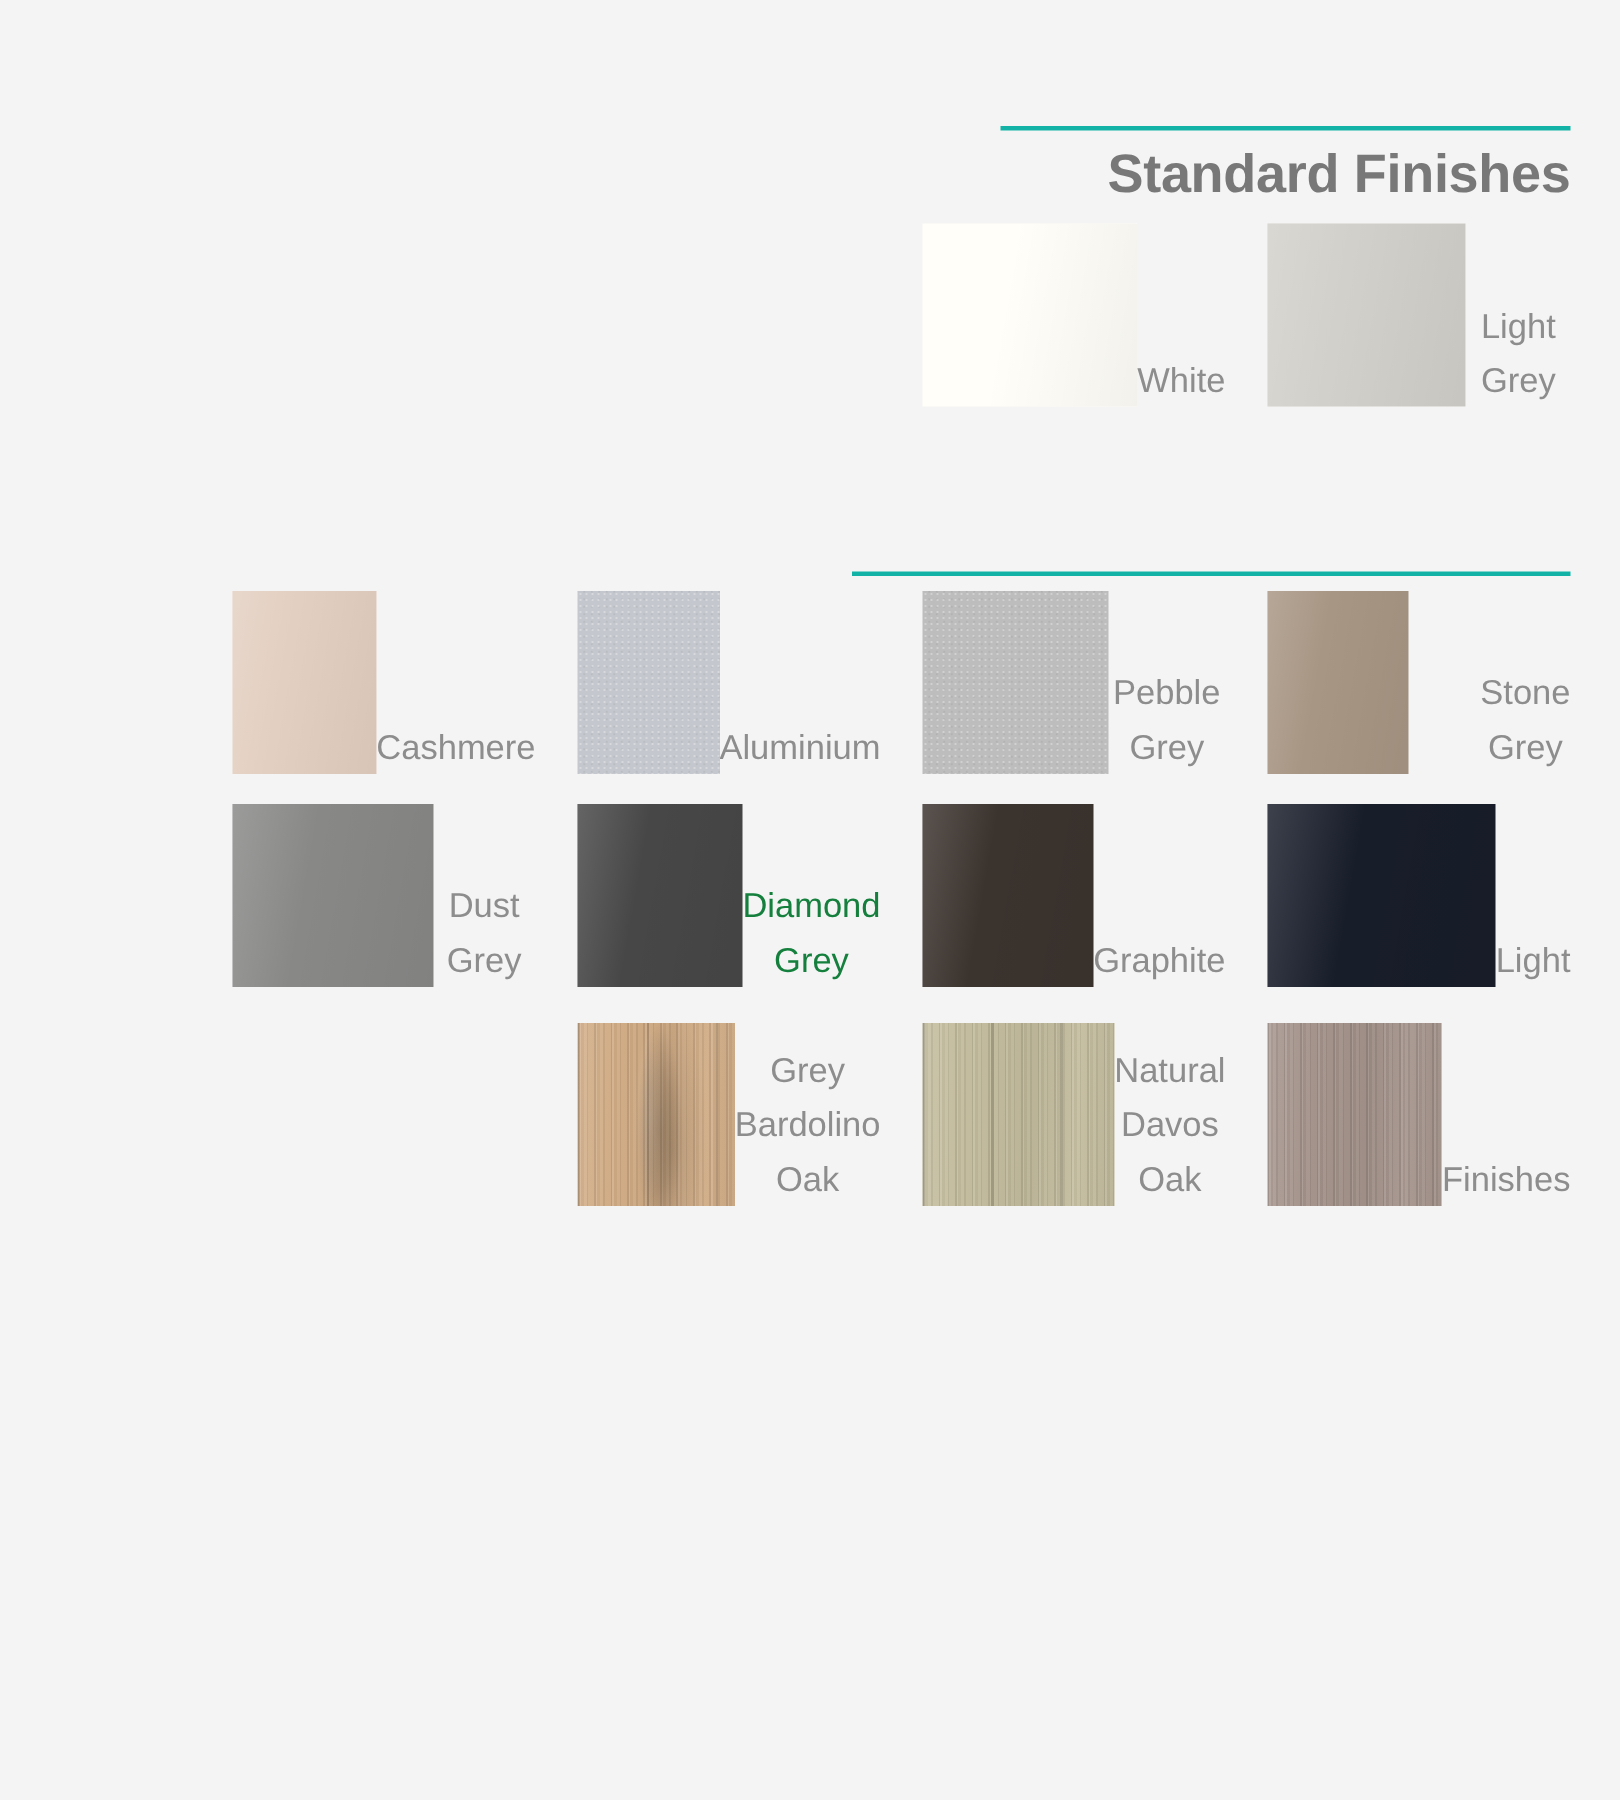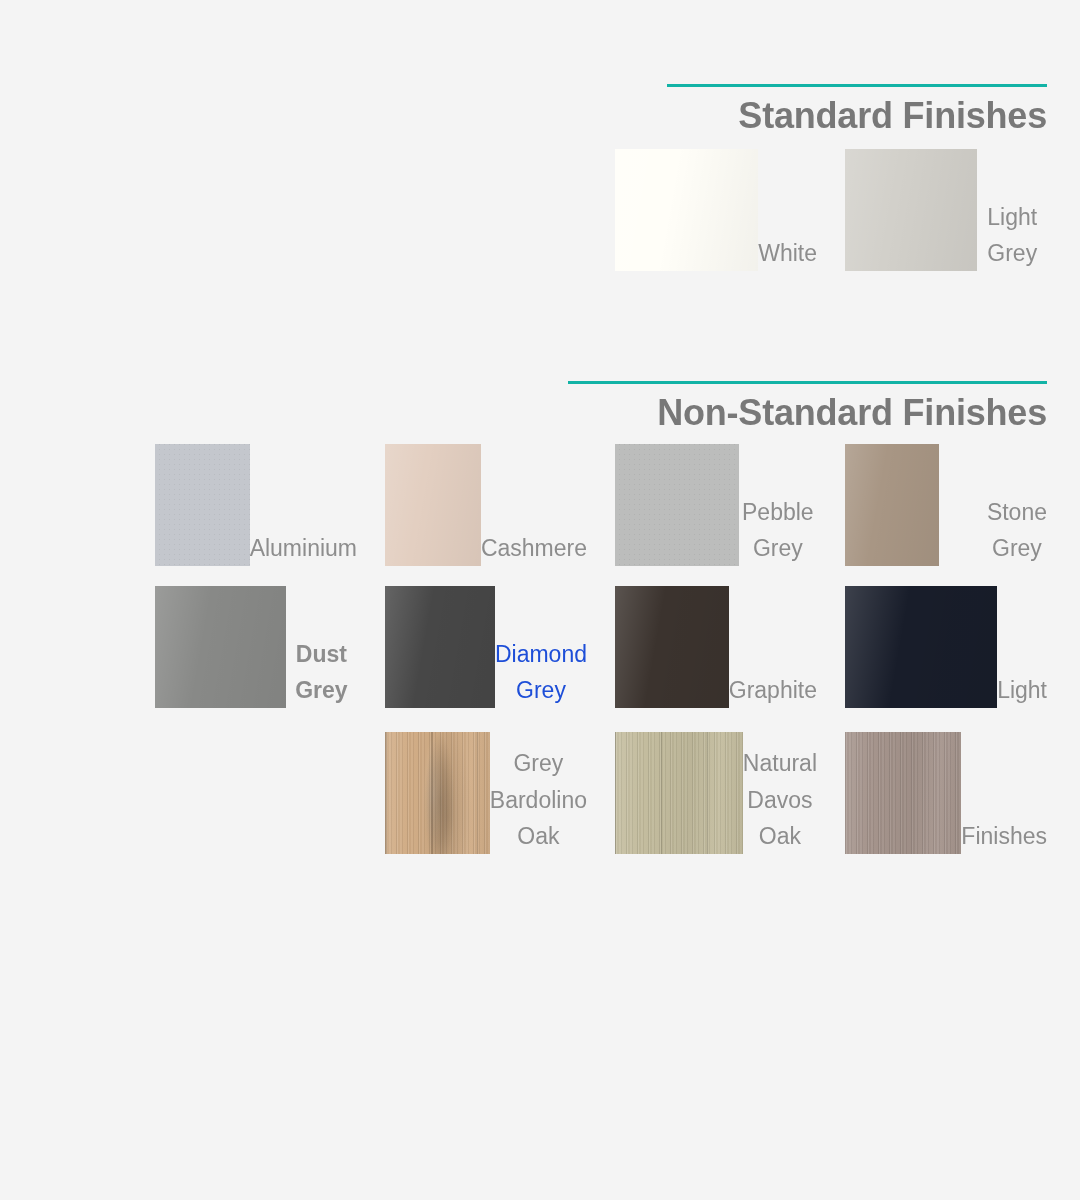--- a/index.html
+++ b/index.html
@@ -179,49 +179,48 @@
 
       <div class="cell">
         <div class="swatch tex-sheen" id="sw-lightgrey" style="background-color: rgb(210, 208, 202);"></div>
         <div class="swatch-label" style="color: rgb(141, 141, 141);">Light Grey</div>
       </div>
     </div>
   </section>
 
   <section class="section" id="section-nonstandard">
     <div class="section-rule" style="background: rgb(18, 179, 166);"></div>
-    <h2 class="section-title" style="color: rgb(120, 120, 120);">Non-Standard Finishes</h2>
 
     <div class="grid" id="row-1">
+      <div class="cell">
+        <div class="swatch tex-sheen" id="sw-cashmere" style="background-color: rgb(227, 207, 193);"></div>
+        <div class="swatch-label" style="color: rgb(141, 141, 141);">Cashmere</div>
+      </div>
       <div class="cell">
         <div class="swatch tex-speckle" id="sw-aluminium" style="background-color: rgb(196, 199, 205);"></div>
         <div class="swatch-label" style="color: rgb(141, 141, 141);">Aluminium</div>
       </div>
       <div class="cell">
-        <div class="swatch tex-sheen" id="sw-cashmere" style="background-color: rgb(227, 207, 193);"></div>
-        <div class="swatch-label" style="color: rgb(141, 141, 141);">Cashmere</div>
-      </div>
-      <div class="cell">
         <div class="swatch tex-speckle" id="sw-pebble" style="background-color: rgb(188, 189, 188);"></div>
         <div class="swatch-label" style="color: rgb(141, 141, 141);">Pebble Grey</div>
       </div>
       <div class="cell">
         <div class="swatch tex-sheen" id="sw-stone" style="background-color: rgb(168, 150, 132);"></div>
         <div class="swatch-label" style="color: rgb(141, 141, 141); margin-left: 48px;">Stone Grey</div>
       </div>
     </div>
 
     <div class="grid" id="row-2">
       <div class="cell">
         <div class="swatch tex-sheen" id="sw-dust" style="background-color: rgb(136, 137, 135);"></div>
-        <div class="swatch-label" style="color: rgb(141, 141, 141); font-weight: bold;">Dust Grey</div>
+        <div class="swatch-label" style="color: rgb(141, 141, 141);">Dust Grey</div>
       </div>
       <div class="cell">
         <div class="swatch tex-sheen" id="sw-diamond" style="background-color: rgb(71, 71, 71);"></div>
-        <div class="swatch-label" style="color: #1d4ed8;">Diamond Grey</div>
+        <div class="swatch-label" style="color: #15803d;">Diamond Grey</div>
       </div>
       <div class="cell">
         <div class="swatch tex-sheen" id="sw-graphite" style="background-color: rgb(59, 51, 46);"></div>
         <div class="swatch-label" style="color: rgb(141, 141, 141);">Graphite</div>
       </div>
       <div class="cell">
         <div class="swatch tex-sheen" id="sw-indigo" style="background-color: rgb(24, 29, 42);"></div>
         <div class="swatch-label" style="color: rgb(141, 141, 141);">Light</div>
       </div>
     </div>

